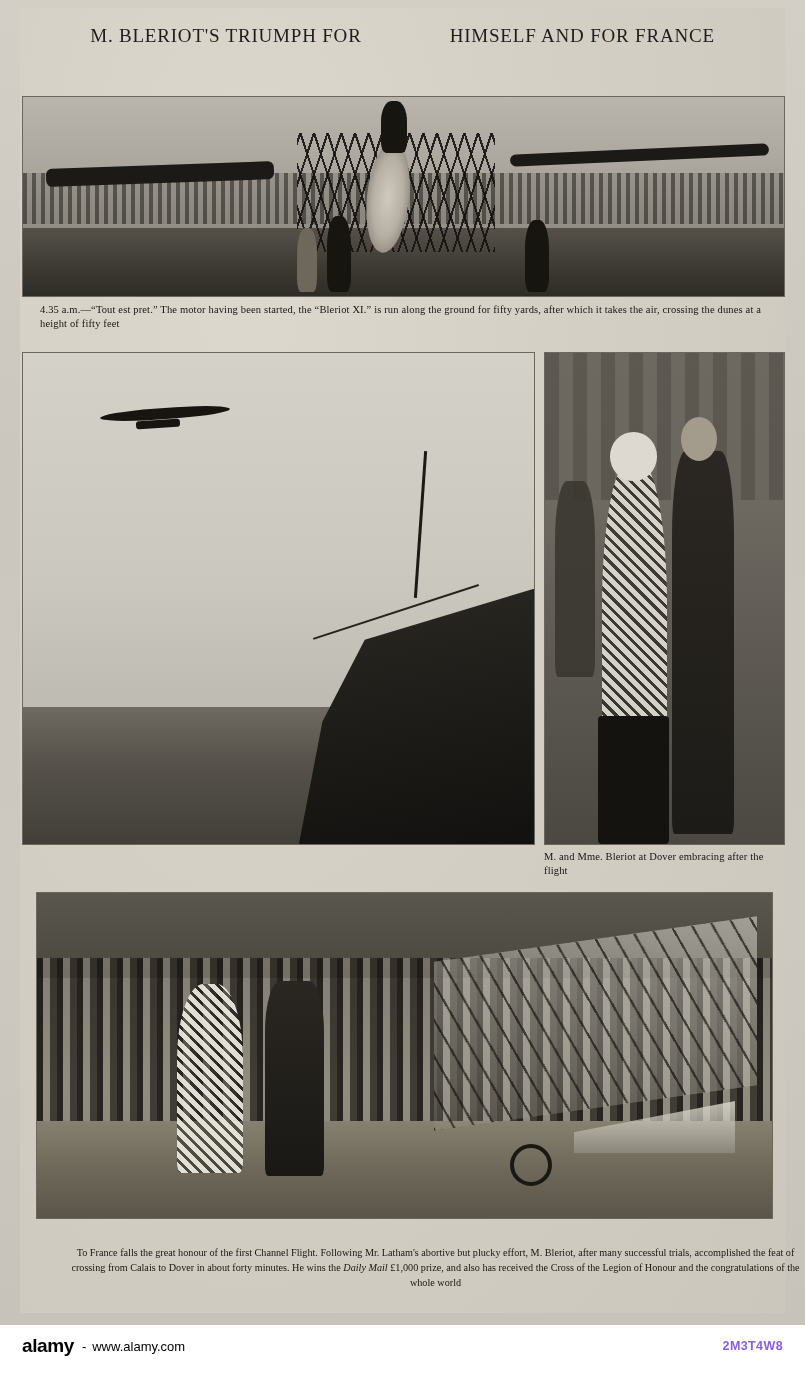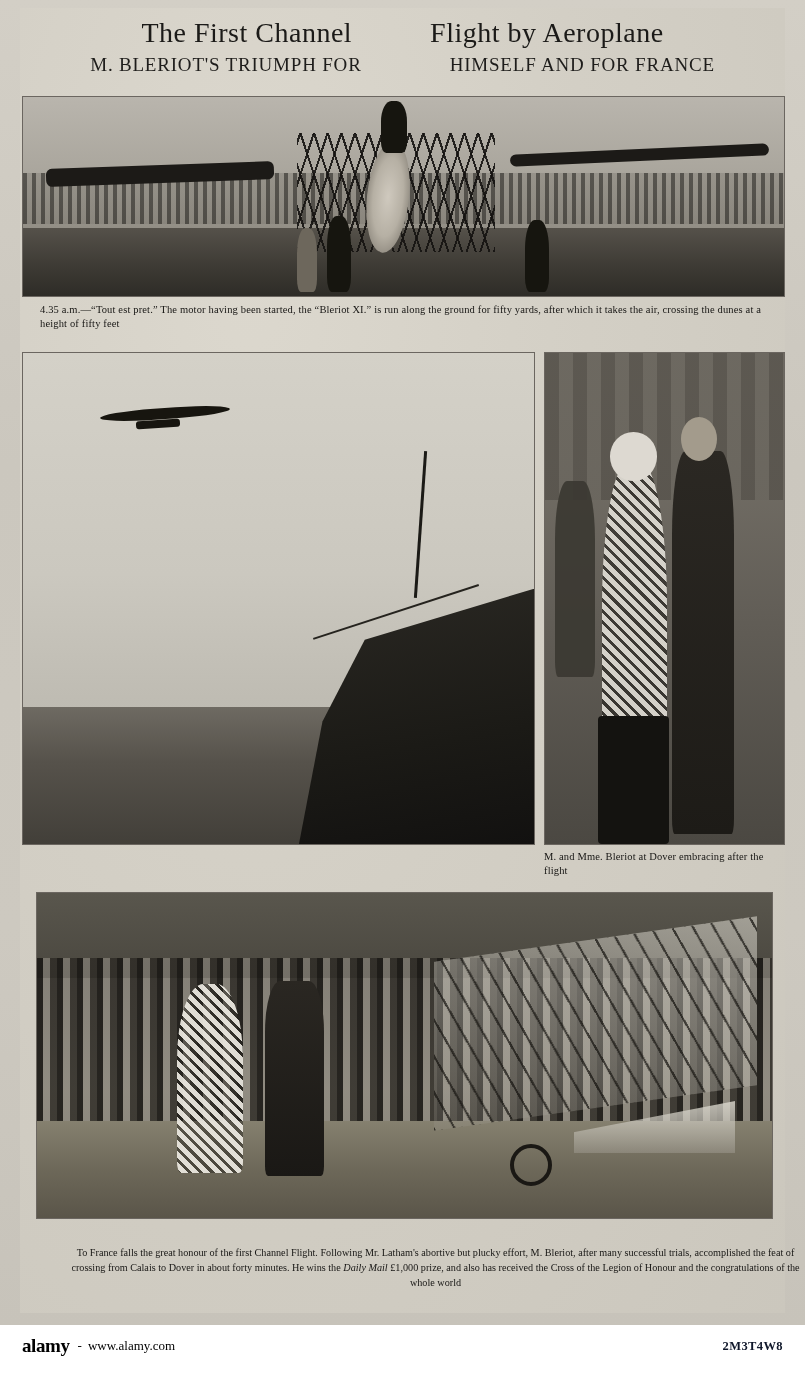--- a/index.html
+++ b/index.html
@@ -283,21 +283,21 @@
   }
 
   
   .footer {
     position: absolute;
     left: 0;
     top: 1325px;
     width: 805px;
     height: 65px;
     background: #ffffff;
-    font-family: Liberation Serif, serif;
+    font-family: Liberation Sans, sans-serif;
   }
   .footer-inner {
     position: absolute;
     left: 22px;
     top: 10px;
     display: flex;
     align-items: center;
   }
   .alamy-logo {
     font-size: 19px;
@@ -314,36 +314,33 @@
   .alamy-url {
     font-size: 13px;
     color: #000000;
   }
   .image-id {
     position: absolute;
     right: 22px;
     top: 14px;
     font-size: 12.5px;
     font-weight: bold;
-    color: #0f172a;
+    color: #8b5cf6;
     letter-spacing: 0.4px;
   }
 </style>
 </head>
 <body>
 
 <div class="page">
 
   <div class="sheet">
     <div class="paper"></div>
 
     <div class="headline">
-      <div class="headline-main">
-        <span class="hl-left">The First Channel</span><span>Flight by Aeroplane</span>
-      </div>
       <div class="headline-sub">
         <span class="hs-left">M. BLERIOT'S TRIUMPH FOR</span><span>HIMSELF AND FOR FRANCE</span>
       </div>
     </div>
 
     <div class="fig" id="fig-takeoff">
       <div class="sky f1-sky"></div>
       <div class="f1-crowd"></div>
       <div class="f1-ground"></div>
       <div class="f1-wing left"></div>

